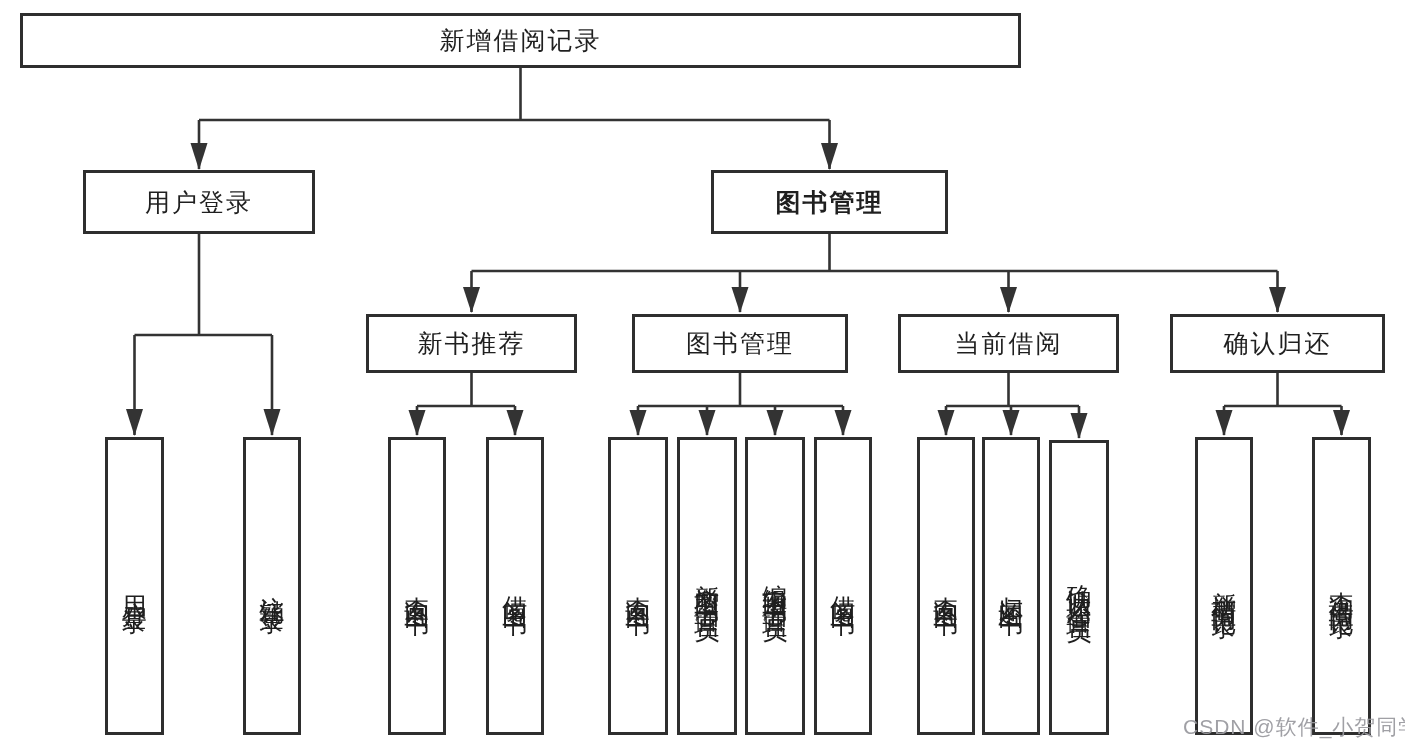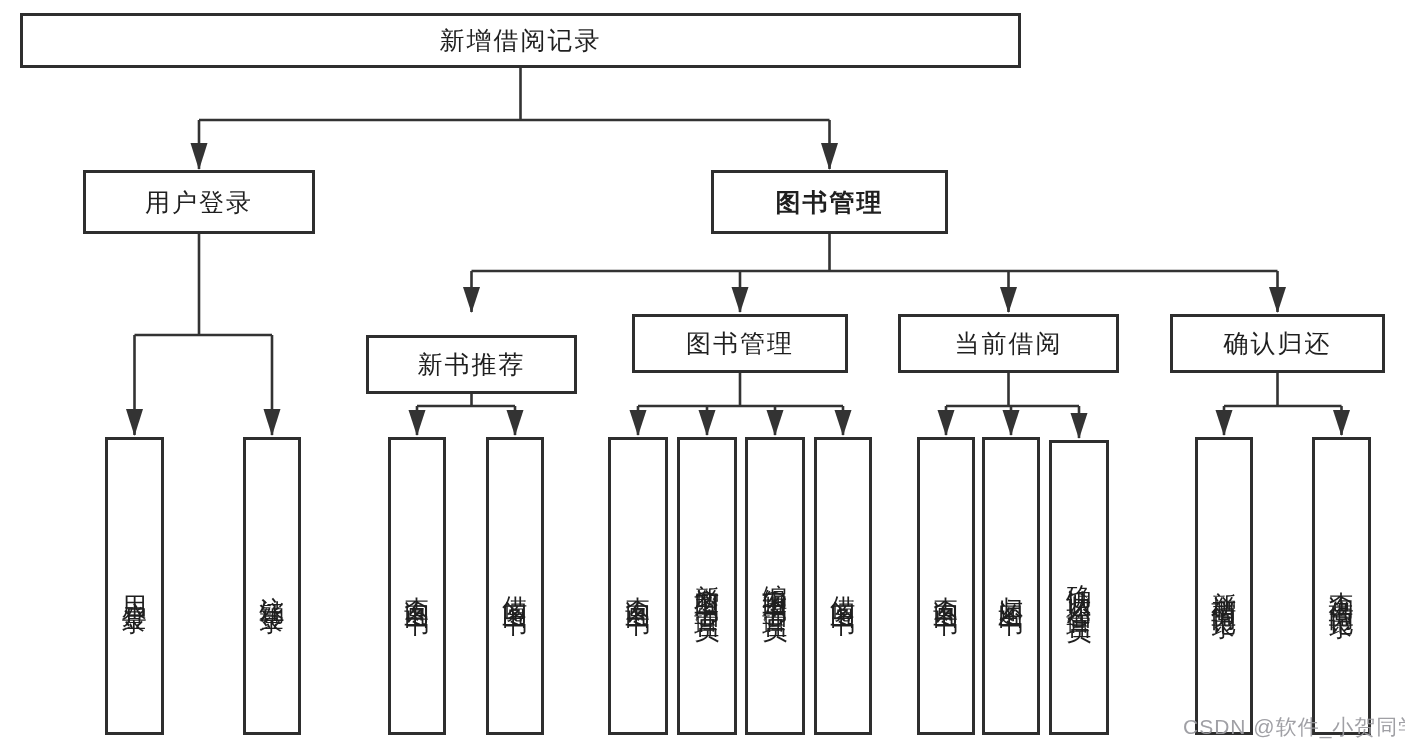--- a/index.html
+++ b/index.html
@@ -91,21 +91,21 @@
       <path d="M1215.5 410 L1232.5 410 L1224 436 Z" fill="#333333"></path>
       <path d="M1333 410 L1350 410 L1341.5 436 Z" fill="#333333"></path>
     </g>
   </svg>
 
   <div class="hnode" style="left:20px;top:13px;width:1001px;height:55px;">新增借阅记录</div>
 
   <div class="hnode" style="left:83px;top:170px;width:232px;height:64px;">用户登录</div>
   <div class="hnode" style="left:711px;top:170px;width:237px;height:64px;font-weight:bold;">图书管理</div>
 
-  <div class="hnode" style="left:366px;top:314px;width:211px;height:59px;margin-top:21px;">新书推荐</div>
+  <div class="hnode" style="left:366px;top:314px;width:211px;height:59px;">新书推荐</div>
   <div class="hnode" style="left:632px;top:314px;width:216px;height:59px;">图书管理</div>
   <div class="hnode" style="left:898px;top:314px;width:221px;height:59px;">当前借阅</div>
   <div class="hnode" style="left:1170px;top:314px;width:215px;height:59px;">确认归还</div>
 
   <div class="vnode" style="left:105px;top:437px;width:59px;height:298px;">
     <span class="vlabel">用户登录</span>
   </div>
   <div class="vnode" style="left:243px;top:437px;width:58px;height:298px;">
     <span class="vlabel">注销登录</span>
   </div>

